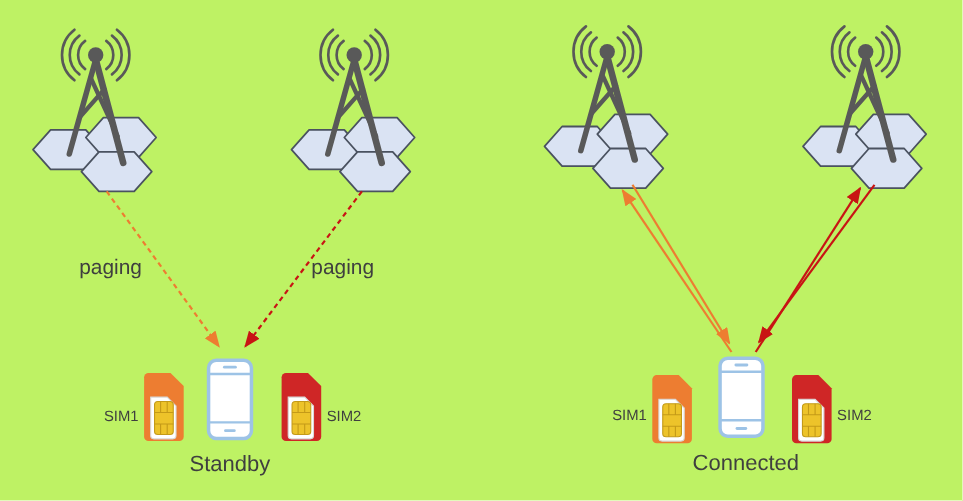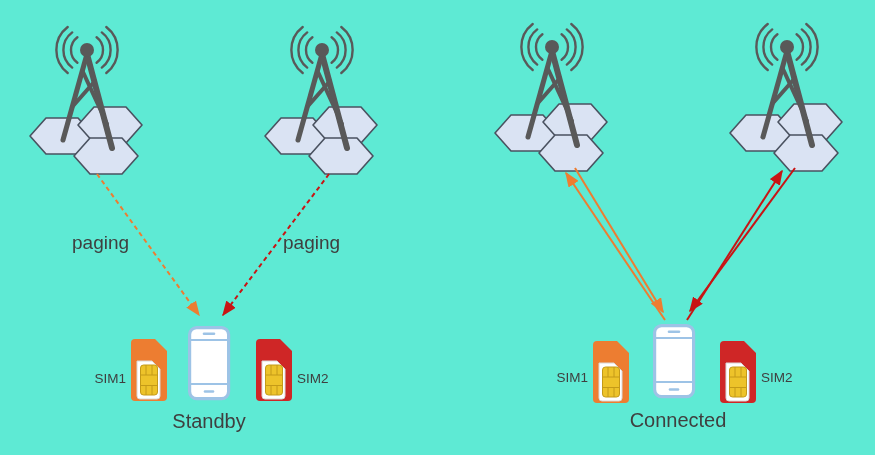--- a/index.html
+++ b/index.html
@@ -1,16 +1,16 @@
 <!DOCTYPE html>
 <html><head>
 <meta charset="utf-8">
 <style>
   html,body{margin:0;padding:0;background:#fff;}
-  .stage{position:relative;width:875px;height:455px;background:#5eead4;overflow:hidden;}
+  .stage{position:relative;width:875px;height:455px;background:#bef264;overflow:hidden;}
   svg{display:block;}
   .cell-hex{fill:#DAE3F3;stroke:#4A5260;stroke-width:1.6;stroke-linejoin:round;}
   .mast{stroke:#595959;fill:none;stroke-linecap:round;}
   .wave{stroke:#595959;stroke-width:2.4;fill:none;stroke-linecap:round;}
   .tower-dot{fill:#595959;}
   .phone-body{fill:#ffffff;stroke:#9DC3E6;stroke-width:3.2;}
   .phone-line{stroke:#9DC3E6;stroke-width:2.2;}
   .phone-dash{stroke:#9DC3E6;stroke-width:2.6;stroke-linecap:round;}
   .sim-body{fill:currentColor;}
   .sim-orange{color:#ED7D31;}

